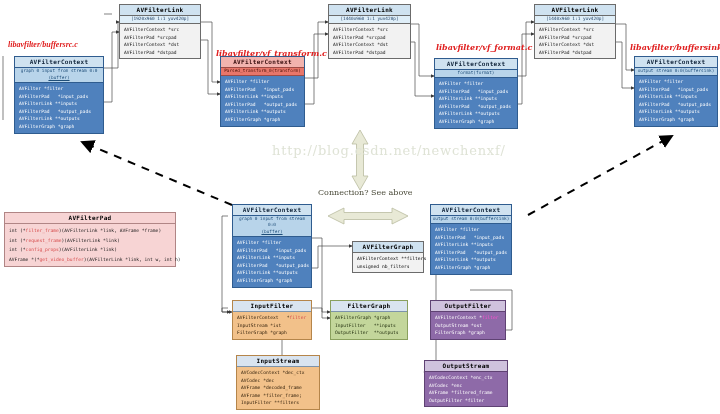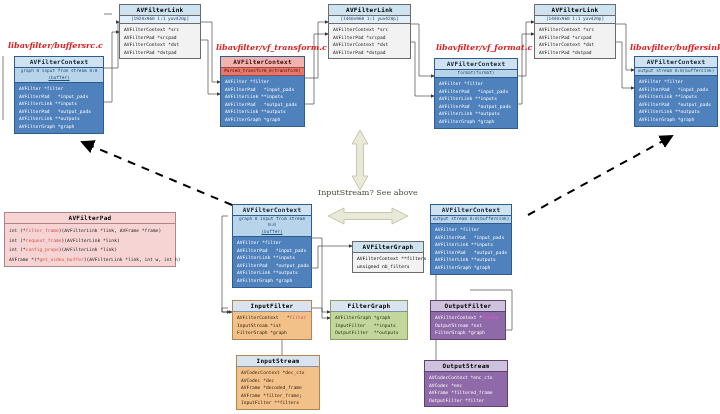--- a/index.html
+++ b/index.html
@@ -146,22 +146,22 @@
       <path d="M328,216 L344,208 L344,212.5 L392,212.5 L392,208 L408,216
                L392,224 L392,219.5 L344,219.5 L344,224 Z" fill="#e8e9d6" stroke="#b9bba0" stroke-width="0.8"></path>
     </g>
 
     <g stroke="#000" stroke-width="2" fill="none" stroke-dasharray="8 7" stroke-linecap="butt">
       <path d="M232,205 L82,142" marker-end="url(#arb)"></path>
       <path d="M528,215 L672,136" marker-end="url(#arb)"></path>
     </g>
   </svg>
 
-  <div class="file-label" style="left:8px;top:40px;">libavfilter/buffersrc.c</div>
-  <div class="file-label" style="left:216px;top:42px;">libavfilter/vf_transform.c</div>
+  <div class="file-label" style="left:8px;top:40px;font-family:Liberation Serif, serif;">libavfilter/buffersrc.c</div>
+  <div class="file-label" style="left:216px;top:48px;">libavfilter/vf_transform.c</div>
   <div class="file-label" style="left:430px;top:42px;margin-left:6px;">libavfilter/vf_format.c</div>
   <div class="file-label" style="left:630px;top:42px;">libavfilter/buffersink.c</div>
 
   <div class="box pal-link" style="left:119px;top:4px;width:82px;">
     <div class="hdr">AVFilterLink</div>
     <div class="sub">[1920x960 1:1 yuv420p]</div>
     <div class="rows">
       <div>AVFilterContext *src</div>
       <div>AVFilterPad *srcpad</div>
       <div>AVFilterContext *dst</div>
@@ -237,21 +237,22 @@
     <div class="rows">
       <div>AVFilter *filter</div>
       <div>AVFilterPad   *input_pads</div>
       <div>AVFilterLink **inputs</div>
       <div>AVFilterPad   *output_pads</div>
       <div>AVFilterLink **outputs</div>
       <div>AVFilterGraph *graph</div>
     </div>
   </div>
 
-  <div class="conn-note" style="left:318px;top:188px;">InputStream? See above</div>
+  <div class="watermark" style="left:272px;top:143px;">http://blog.csdn.net/newchenxf/</div>
+  <div class="conn-note" style="left:318px;top:188px;">Connection? See above</div>
 
   <div class="box pal-pink" style="left:4px;top:212px;width:172px;">
     <div class="hdr">AVFilterPad</div>
     <div class="rows">
       <div><span>int (*</span><span class="hl-red">filter_frame</span><span>)(AVFilterLink *link, AVFrame *frame)</span></div>
       <div><span>int (*</span><span class="hl-red">request_frame</span><span>)(AVFilterLink *link)</span></div>
       <div><span>int (*</span><span class="hl-red">config_props</span><span>)(AVFilterLink *link)</span></div>
       <div><span>AVFrame *(*</span><span class="hl-red">get_video_buffer</span><span>)(AVFilterLink *link, int w, int h)</span></div>
     </div>
   </div>

